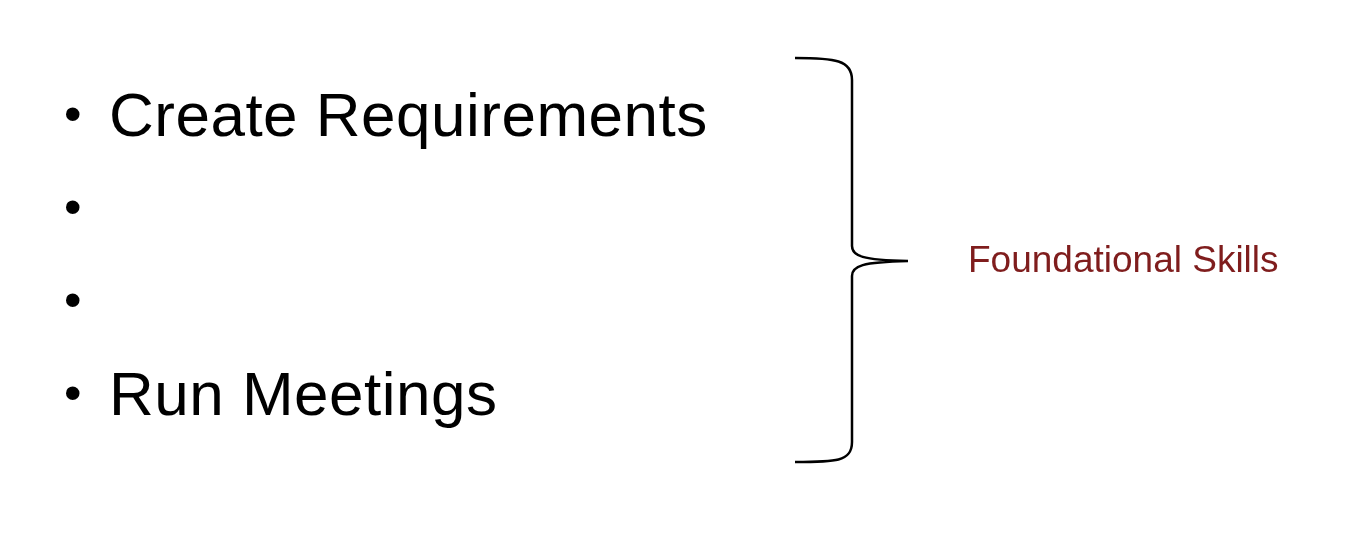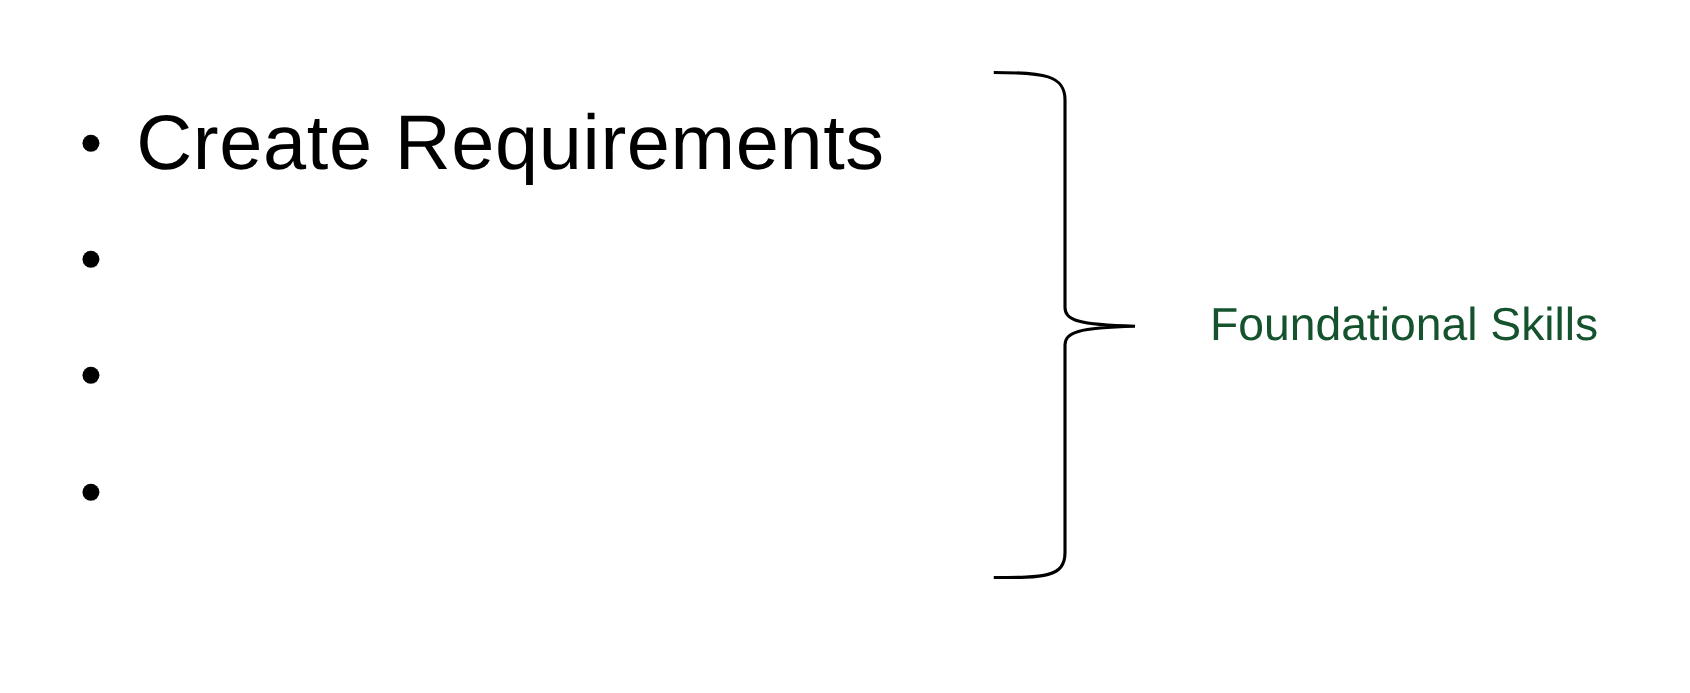--- a/index.html
+++ b/index.html
@@ -53,41 +53,42 @@
     width: 140px;
     height: 420px;
   }
   .brace-label {
     position: absolute;
     left: 968px;
     top: 240px;
     font-size: 37px;
     line-height: 40px;
     white-space: nowrap;
-    color: #14532d;
+    color: #7f1d1d;
   }
 </style>
 </head>
 <body>
 
 <div class="slide">
 
   <ul class="skills-list">
     <li>
       <span class="bullet">•</span>
       <span>Create Requirements</span>
     </li>
     <li>
       <span class="bullet">•</span>
     </li>
     <li>
       <span class="bullet">•</span>
     </li>
     <li>
       <span class="bullet">•</span>
+      <span>Run Meetings</span>
     </li>
   </ul>
 
   <svg class="brace-svg" viewBox="0 0 140 420" xmlns="http://www.w3.org/2000/svg" aria-hidden="true">
     <path d="M 15 8
              C 55 8 72 10 72 30
              L 72 196
              C 72 206 82 210 128 211
              C 82 212 72 216 72 226
              L 72 392

